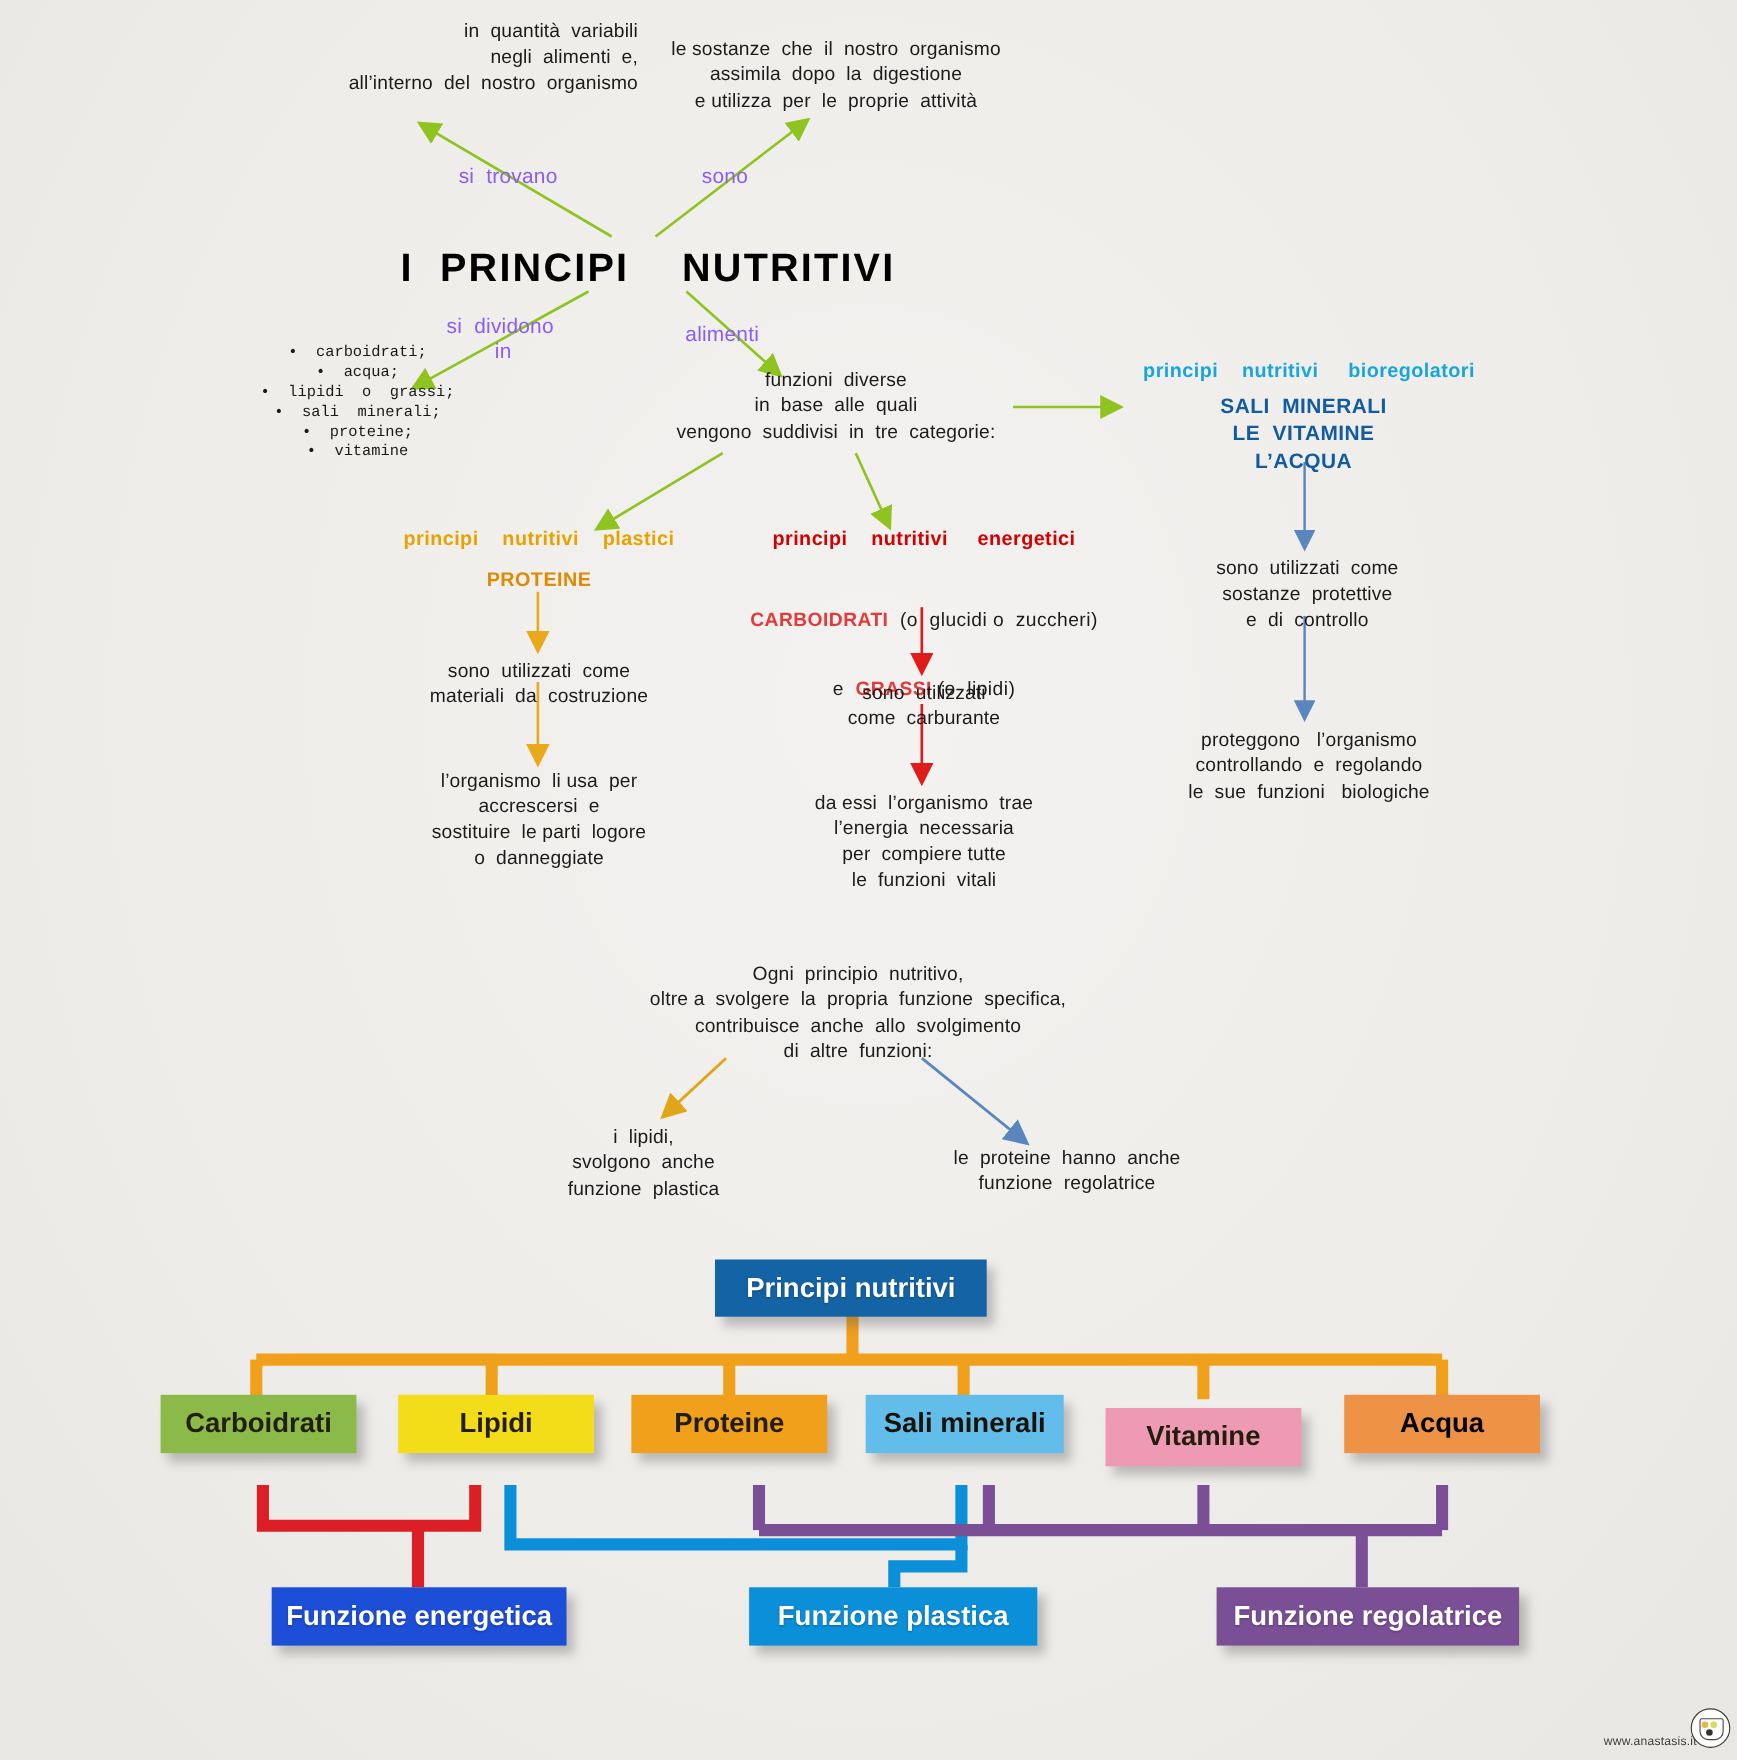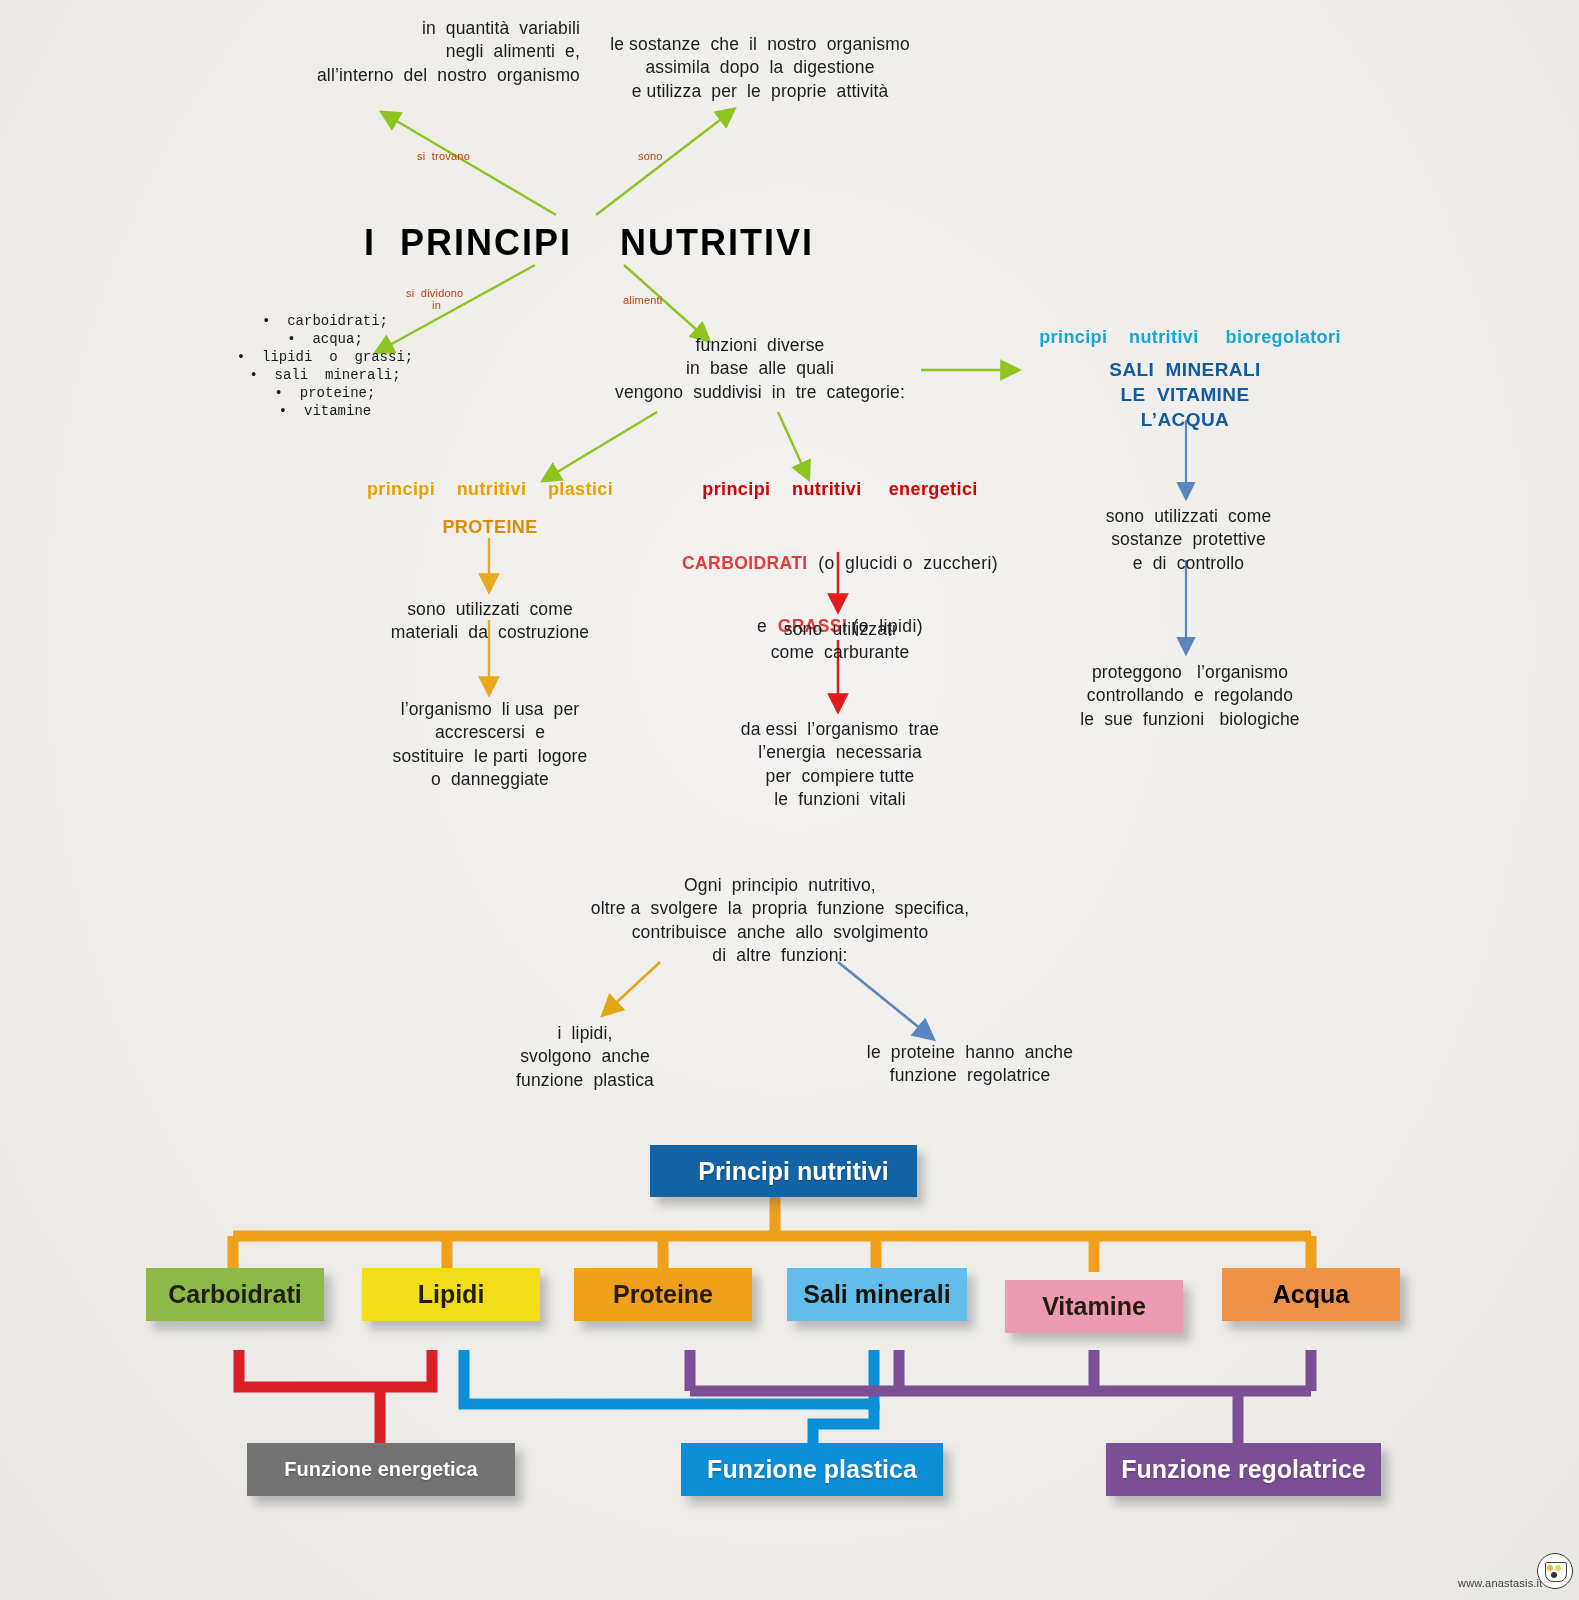--- a/index.html
+++ b/index.html
@@ -20,22 +20,22 @@
     position:absolute;
     text-align:center;
     line-height:1.33;
     white-space:pre;
     font-size:17.5px;
     letter-spacing:.15px;
     color:#1b1b1b;
   }
   .label{
     position:absolute;
-    font-size:11px;
-    color:#c2410c;
+    font-size:19px;
+    color:#8b5cf6;
     white-space:pre;
     letter-spacing:.2px;
   }
   .title{
     position:absolute;
     font-size:36px;
     font-weight:bold;
     color:#000000;
     letter-spacing:2px;
     white-space:pre;
@@ -71,21 +71,21 @@
     z-index:5;
   }
   .node span{display:block;}
   .n-head{background:#1464a5;color:#fff;font-size:25px;text-shadow:0 1px 2px rgba(0,0,0,.35);}
   .n-carb{background:#8cba49;color:#231d0e;font-size:25px;}
   .n-lip{background:#f2dd18;color:#231d0e;font-size:25px;}
   .n-prot{background:#f0a01a;color:#231d0e;font-size:25px;}
   .n-sali{background:#63bdea;color:#191307;font-size:25px;}
   .n-vit{background:#ef9ab4;color:#231d0e;font-size:25px;}
   .n-acq{background:#ee9345;color:#000000;font-size:25px;}
-  .n-ener{background:#737373;color:#fff;font-size:20px;text-shadow:0 1px 2px rgba(0,0,0,.3);}
+  .n-ener{background:#1d4ed8;color:#fff;font-size:25px;text-shadow:0 1px 2px rgba(0,0,0,.3);}
   .n-plas{background:#0b8fd8;color:#fff;font-size:25px;text-shadow:0 1px 2px rgba(0,0,0,.3);}
   .n-rego{background:#7a4f96;color:#fff;font-size:25px;text-shadow:0 1px 2px rgba(0,0,0,.3);}
   .wm{
     position:absolute;font-size:11px;color:#3c3c3c;letter-spacing:.2px;
   }
   .logo{
     position:absolute;width:34px;height:34px;border-radius:50%;
     background:#fdfdfa;border:1.5px solid #3a3a3a;
   }
   .logo .shield{
@@ -273,21 +273,21 @@
       <path d="M690,1350 L690,1391"></path>
       <path d="M899,1350 L899,1391"></path>
       <path d="M1094,1350 L1094,1391"></path>
       <path d="M1311,1350 L1311,1391"></path>
       <path d="M1238,1391 L1238,1443"></path>
     </g>
     <path d="M1238,1430 L1238,1452" stroke="url(#g-pu)" stroke-width="11"></path>
   </g>
 </svg>
 
-<div class="node n-head" style="left:650px;top:1145px;width:247px;height:52px;padding-left:20px;">
+<div class="node n-head" style="left:650px;top:1145px;width:247px;height:52px;">
   <span>Principi nutritivi</span>
 </div>
 
 <div class="node n-carb" style="left:146px;top:1268px;width:178px;height:53px;">
   <span>Carboidrati</span>
 </div>
 <div class="node n-lip" style="left:362px;top:1268px;width:178px;height:53px;">
   <span>Lipidi</span>
 </div>
 <div class="node n-prot" style="left:574px;top:1268px;width:178px;height:53px;">

